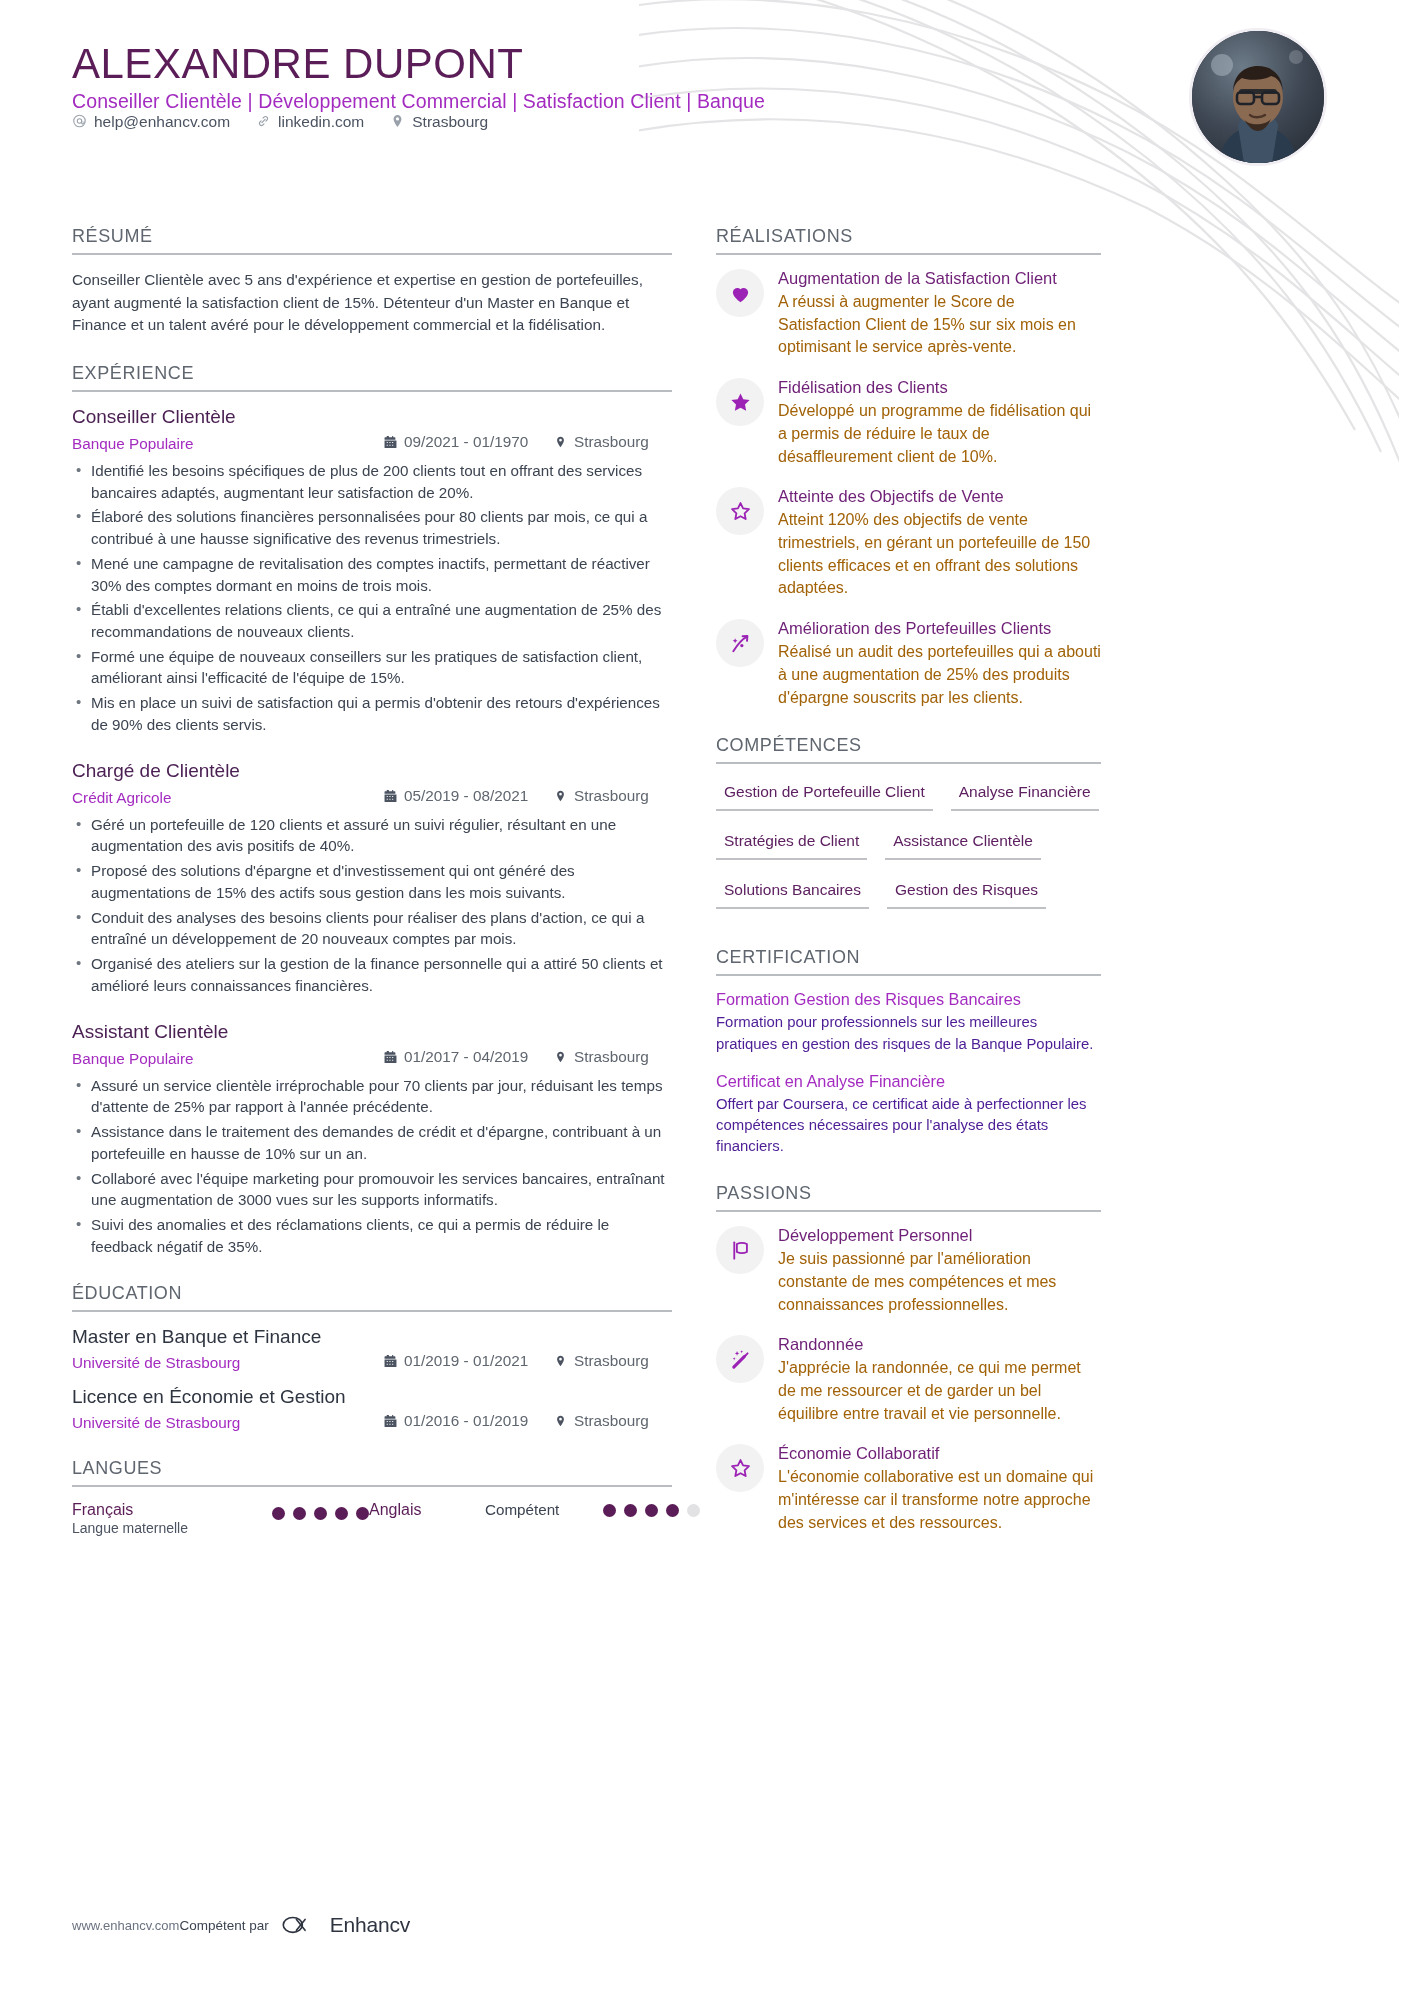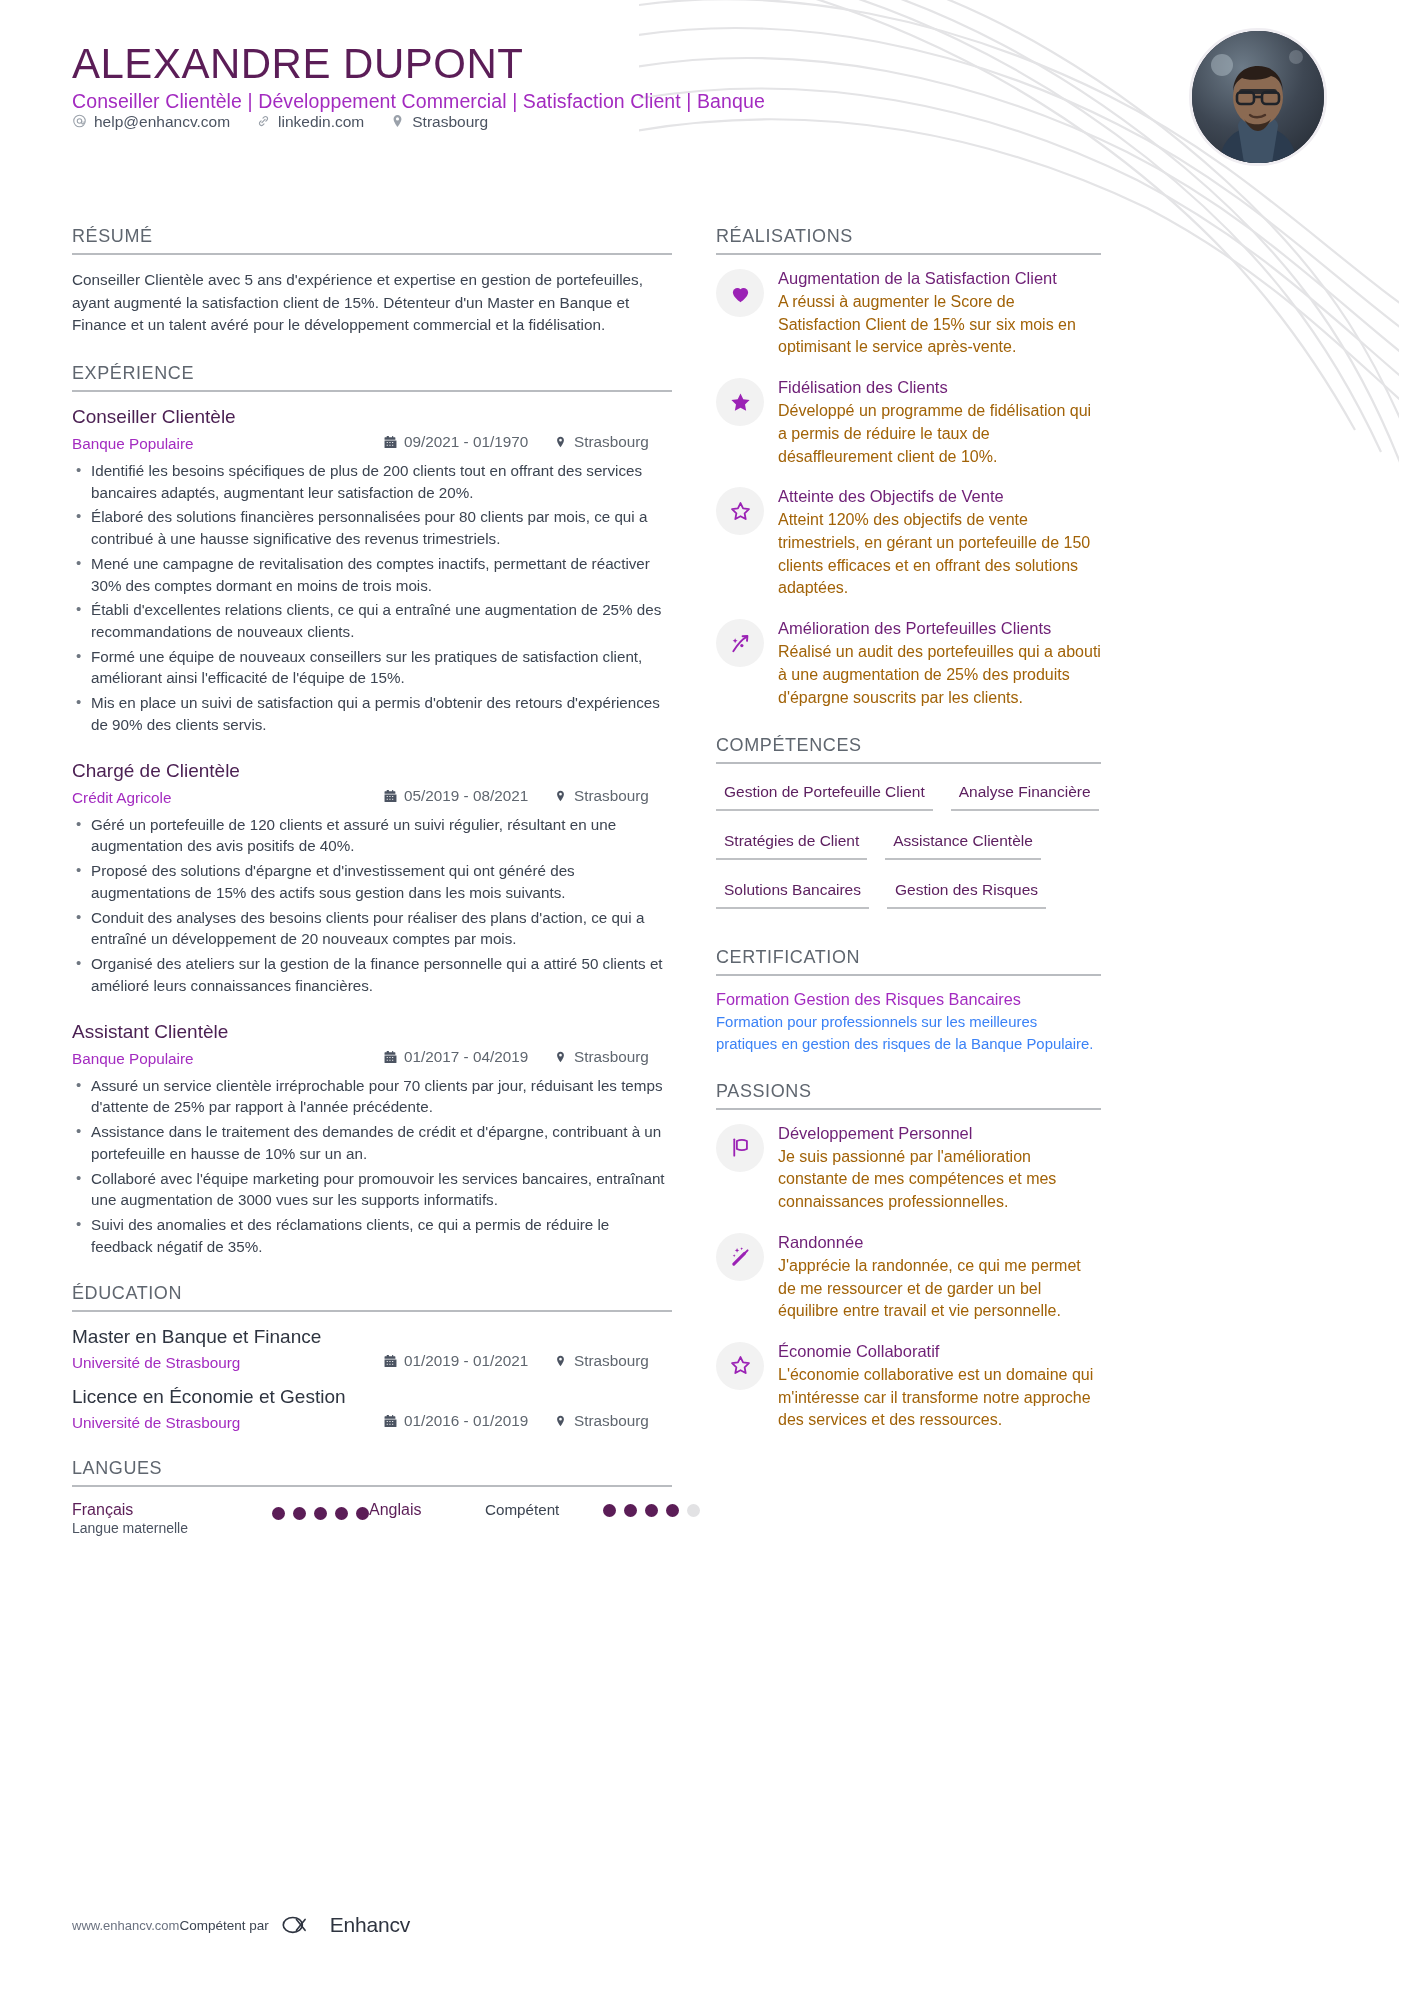--- a/index.html
+++ b/index.html
@@ -99,21 +99,21 @@
   
   .skills { display:flex; flex-wrap:wrap; gap:4px 18px; }
   .skill {
     font-size:15.5px; color:#5d2060; padding:5px 8px 8px 8px;
     border-bottom:2px solid #bfc1c4; margin-bottom:12px;
   }
 
   
   .cert { margin-bottom:17px; }
   .cert-title { font-size:16.3px; color:#a32bc0; margin-bottom:3px; }
-  .cert-desc { font-size:14.9px; line-height:1.42; color:#3b82f6; }
+  .cert-desc { font-size:14.9px; line-height:1.42; color:#4c1d95; }
 
   
   .footer {
     position:absolute; left:72px; right:72px; bottom:58px;
     display:flex; align-items:center; 
   }
   .footer-url { font-size:13px; color:#6b7280; }
   .footer-right { display:flex; align-items:center; gap:12px; }
   .footer-by { font-size:13.5px; color:#3c4451; }
   .brand { display:flex; align-items:center; gap:9px; }
@@ -464,20 +464,24 @@
         </div>
 
         <div class="sec">
           <div class="sec-title">CERTIFICATION</div>
 
           <div class="cert">
             <div class="cert-title">Formation Gestion des Risques Bancaires</div>
             <div class="cert-desc">Formation pour professionnels sur les meilleures pratiques en gestion des risques de la Banque Populaire.</div>
           </div>
 
+          <div class="cert">
+            <div class="cert-title">Certificat en Analyse Financière</div>
+            <div class="cert-desc">Offert par Coursera, ce certificat aide à perfectionner les compétences nécessaires pour l'analyse des états financiers.</div>
+          </div>
         </div>
 
         <div class="sec">
           <div class="sec-title">PASSIONS</div>
 
           <div class="ach">
             <div class="ach-ico">
               <svg viewBox="0 0 24 24" fill="none" stroke="currentColor" stroke-width="1.9" stroke-linejoin="round" stroke-linecap="round">
                 <path d="M5.5 3.5v17"></path>
                 <path d="M8.2 5.2c3.5-1.6 7-1.6 10.5 0v8.4c-3.5 1.6-7 1.6-10.5 0z"></path>

